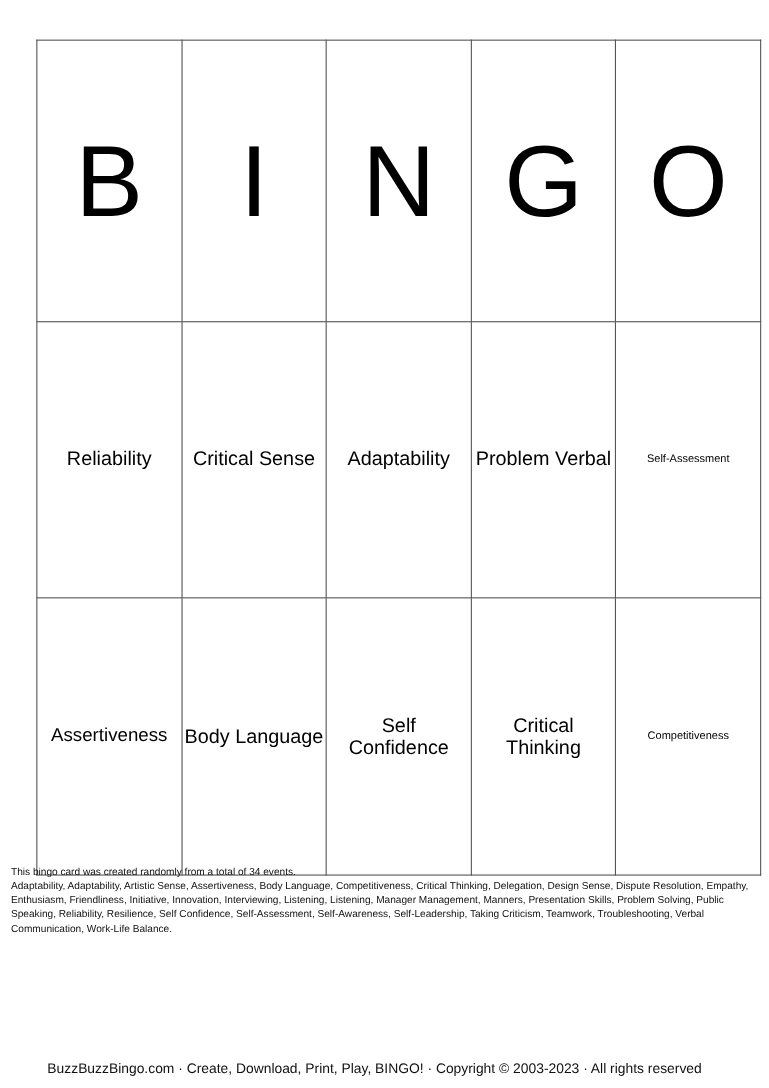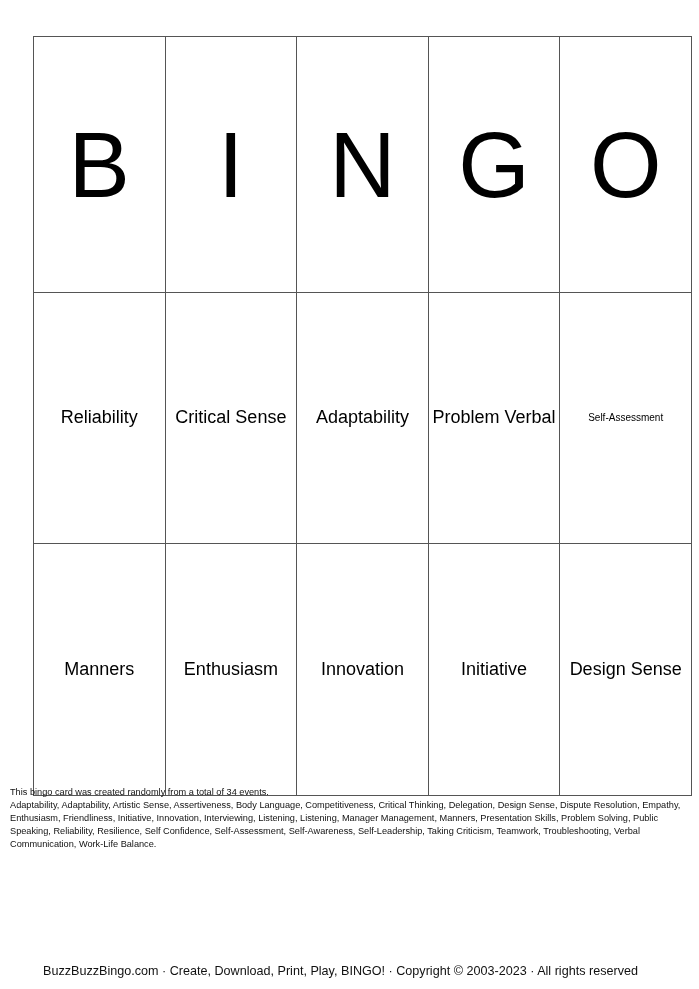--- a/index.html
+++ b/index.html
@@ -45,25 +45,25 @@
     <td class="hdr">O</td>
   </tr>
   <tr>
     <td>Reliability</td>
     <td>Critical Sense</td>
     <td>Adaptability</td>
     <td>Problem Verbal</td>
     <td class="s13">Self-Assessment</td>
   </tr>
   <tr>
-    <td>Manners</td>
-    <td>Enthusiasm</td>
-    <td>Innovation</td>
-    <td>Initiative</td>
-    <td>Design Sense</td>
+    <td class="s17">Assertiveness</td>
+    <td>Body Language</td>
+    <td>Self Confidence</td>
+    <td>Critical Thinking</td>
+    <td class="s13">Competitiveness</td>
   </tr>
 </tbody>
   </table>
 
 <div class="info">
   <div>This bingo card was created randomly from a total of 34 events.</div>
   <div>Adaptability, Adaptability, Artistic Sense, Assertiveness, Body Language, Competitiveness, Critical Thinking, Delegation, Design Sense, Dispute Resolution, Empathy, Enthusiasm, Friendliness, Initiative, Innovation, Interviewing, Listening, Listening, Manager Management, Manners, Presentation Skills, Problem Solving, Public Speaking, Reliability, Resilience, Self Confidence, Self-Assessment, Self-Awareness, Self-Leadership, Taking Criticism, Teamwork, Troubleshooting, Verbal Communication, Work-Life Balance.</div>
 </div>
 
 <div class="footer">BuzzBuzzBingo.com · Create, Download, Print, Play, BINGO! · Copyright © 2003-2023 · All rights reserved</div>

